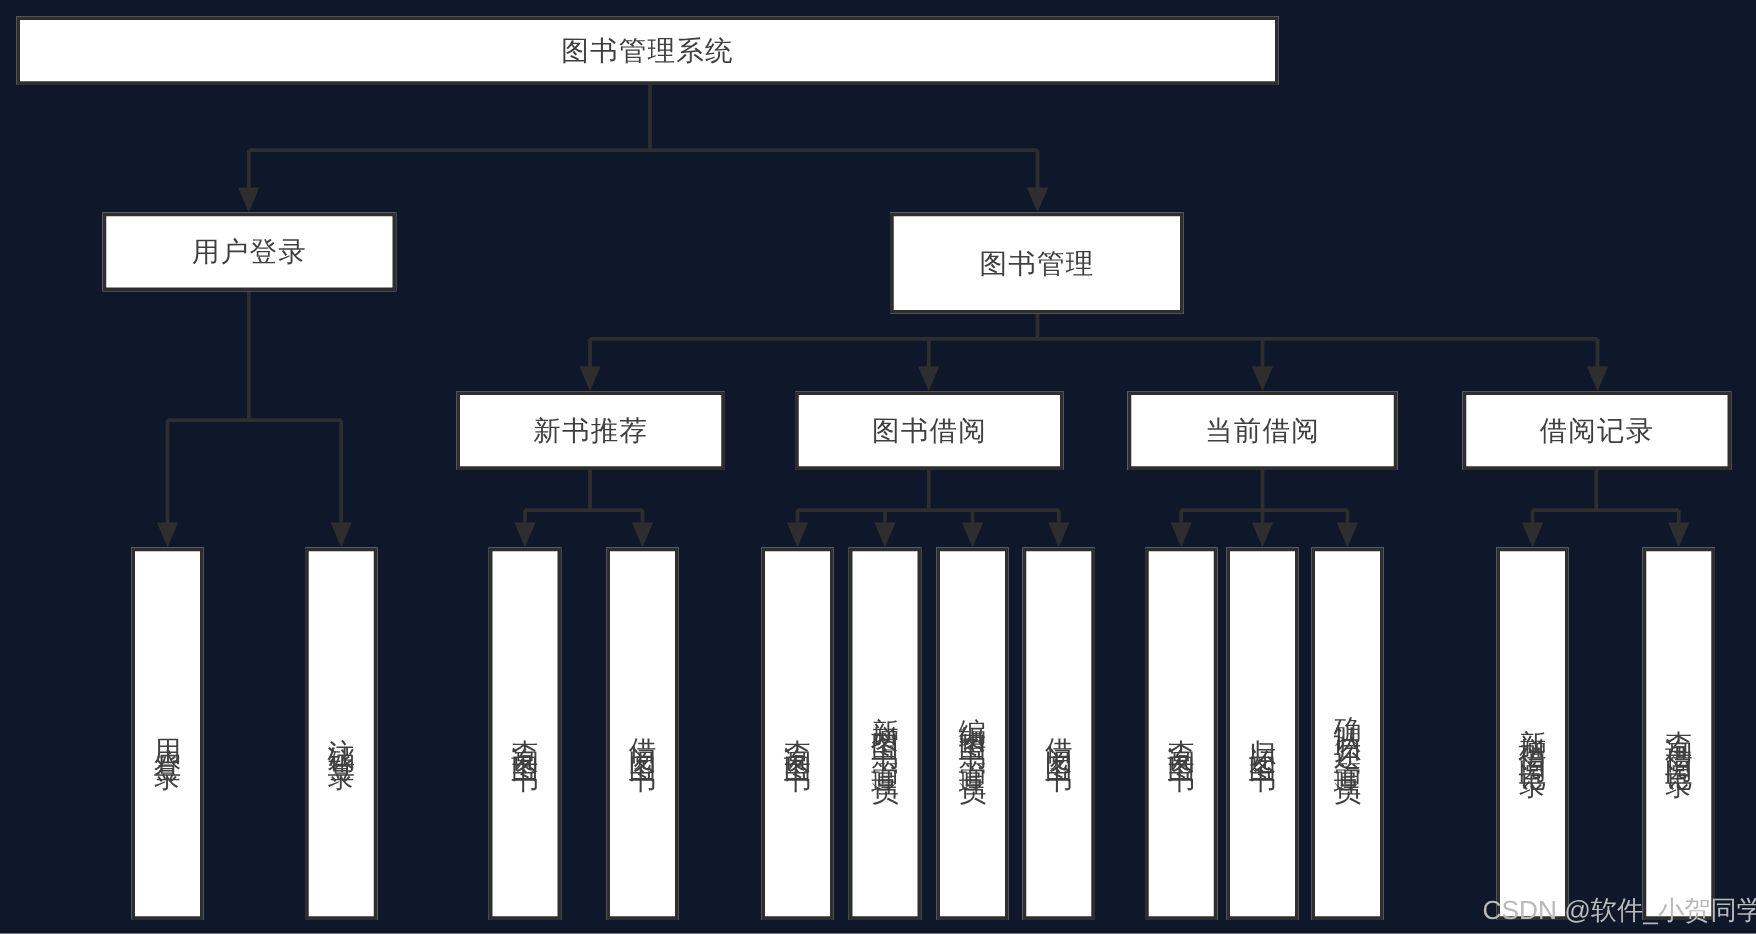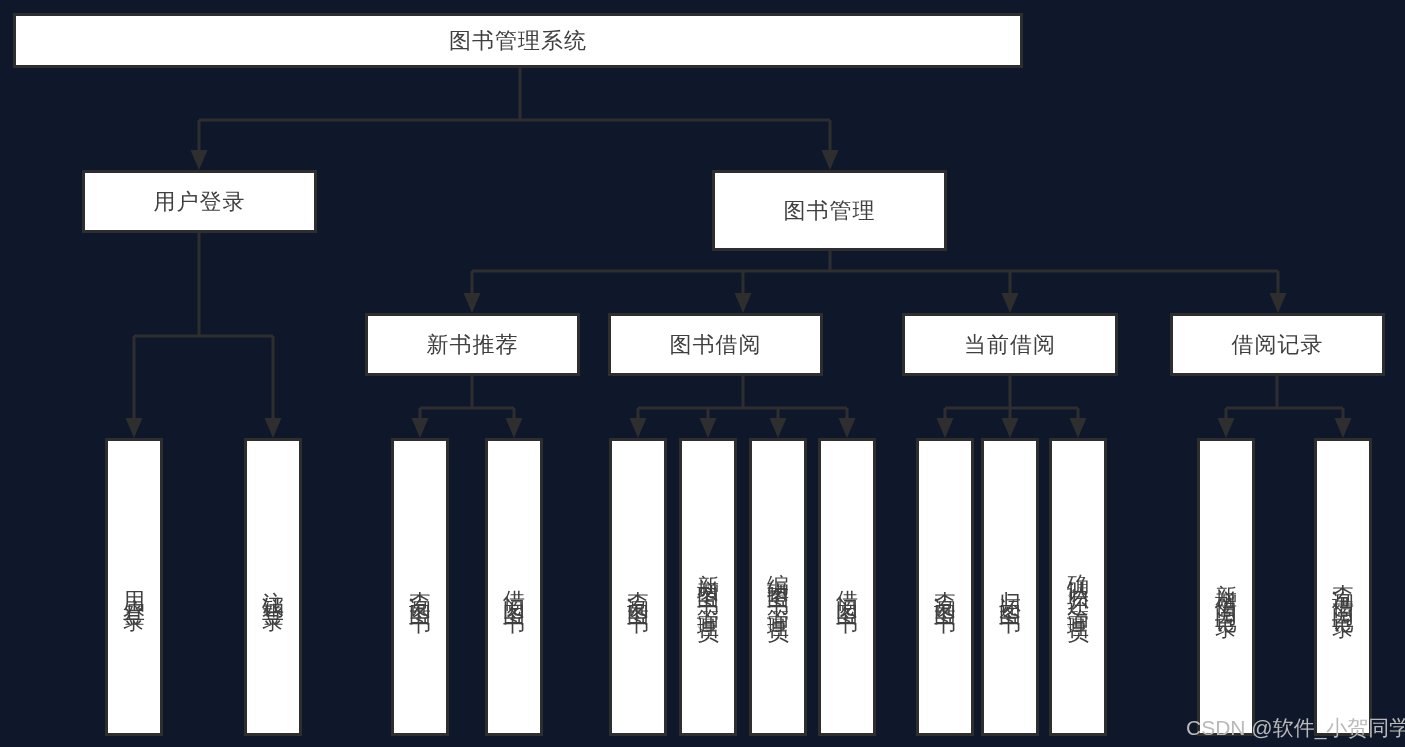--- a/index.html
+++ b/index.html
@@ -68,21 +68,21 @@
   <div class="box" style="left:82px;top:170px;width:235px;height:63px">
     <span class="hlabel">用户登录</span>
   </div>
   <div class="box" style="left:712px;top:170px;width:235px;height:81px">
     <span class="hlabel">图书管理</span>
   </div>
 
   <div class="box" style="left:365px;top:313px;width:215px;height:63px">
     <span class="hlabel">新书推荐</span>
   </div>
-  <div class="box" style="left:608px;top:313px;width:215px;height:63px">
+  <div class="box" style="left:636px;top:313px;width:215px;height:63px">
     <span class="hlabel">图书借阅</span>
   </div>
   <div class="box" style="left:1170px;top:313px;width:215px;height:63px">
     <span class="hlabel">借阅记录</span>
   </div>
   <div class="box" style="left:902px;top:313px;width:216px;height:63px">
     <span class="hlabel">当前借阅</span>
   </div>
 
   <div class="box leaf" style="left:105px">

